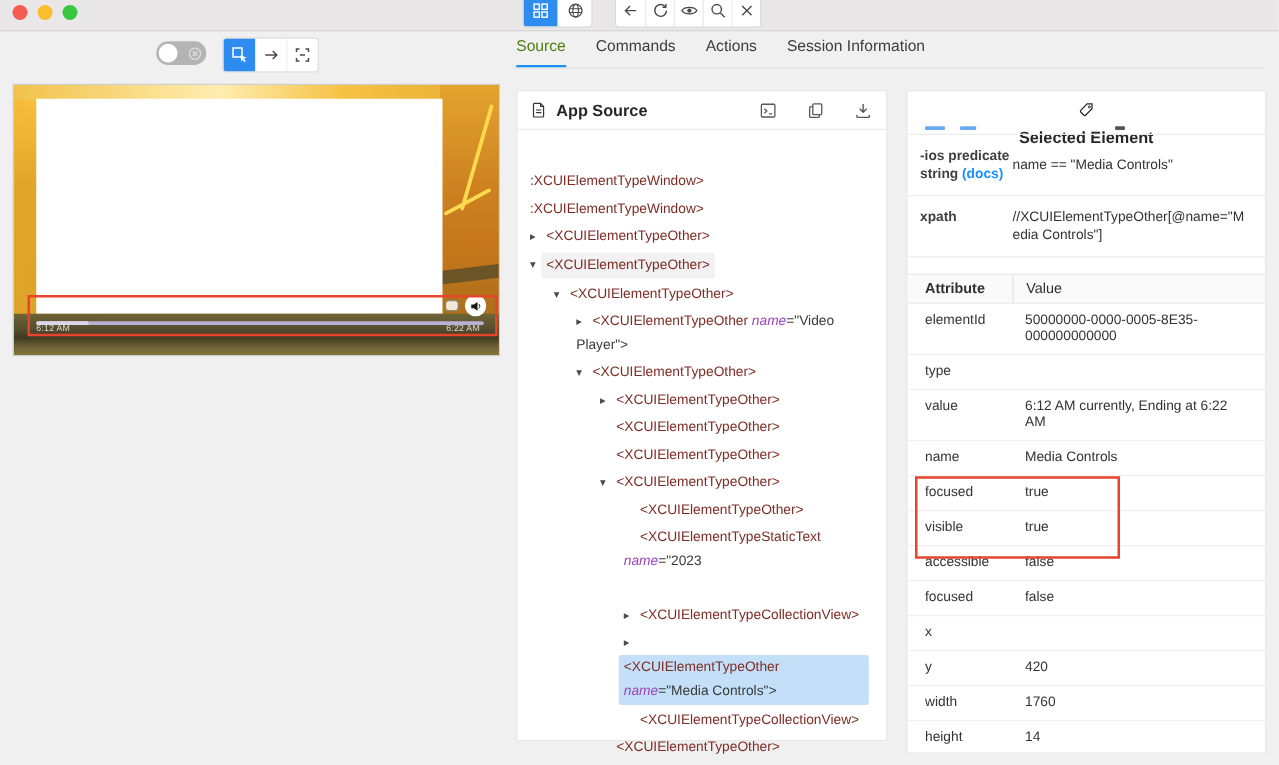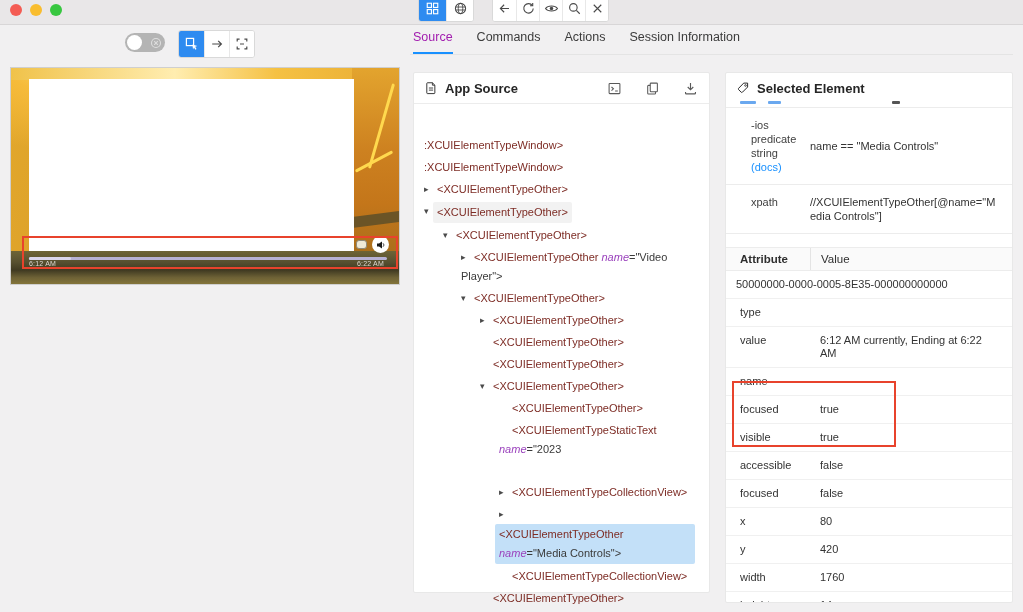--- a/index.html
+++ b/index.html
@@ -23,21 +23,21 @@
   .btn-group .gbtn.active { background:#2e8bf0; color:#fff; }
   .mode-group { left:178px; top:30px; }
   .view-group { left:418px; top:-5px; height:27px; }
   .view-group .gbtn { height:25px; width:27px; }
   .action-group { left:492px; top:-5px; height:27px; }
   .action-group .gbtn { height:25px; width:23px; }
 
   
   .tabs { position:absolute; left:413px; top:30px; display:flex; gap:24px; font-size:12.5px; color:#3c3c3c; }
   .tab { padding-bottom:8px; cursor:pointer; }
-  .tab[data-active="true"] { color:#a21caf; border-bottom:2px solid #1890ff; }
+  .tab[data-active="true"] { color:#4d7c0f; border-bottom:2px solid #1890ff; }
   .tabs-line { position:absolute; left:410px; top:54px; width:603px; height:1px; background:#e4e4e4; }
 
   
   .screenshot { position:absolute; left:10px; top:67px; width:390px; height:218px; border:1px solid #cfcfcf; overflow:hidden; cursor:crosshair;
     background:
       radial-gradient(90% 48% at 45% -6%, #fff8d8 0%, #ffe37a 24%, #f6bb3a 55%, rgba(246,187,58,0) 100%),
       linear-gradient(105deg, #e2a82c 0%, #d89a26 40%, #c97f1d 72%, #b96f14 100%);
   }
   .shot-right { position:absolute; right:0; top:0; width:47px; height:218px;
     background:linear-gradient(180deg,#e3a42e 0%,#cd8120 38%,#c4761a 62%,#9a6a1c 100%); }
@@ -85,28 +85,28 @@
   .tagwrap { display:inline; }
   .tnode[data-hl] .tagwrap { display:inline-block; padding:1px 4px; margin-left:-4px; border-radius:2px; max-width:200px; vertical-align:top; }
   .tnode[data-hl="gray"] .tagwrap { background:#f2f2f2; }
   .tnode[data-hl="blue"] .tagwrap { background:#c3e0f8; }
   .tnode[data-gap="true"] { margin-bottom:24px; }
   .attrname { color:#9b43bd; font-style:italic; }
   .attrname:empty, .attrval:empty { display:none; }
   .attrval { color:#3a3a3a; }
 
   
-  .selected-panel .panel-header { padding:8px 10px 4px; height:26px; }
+  .selected-panel .panel-header { padding:8px 10px 4px; height:26px;flex-direction:column; }
   .clip-row { position:relative; height:9px; border-bottom:1px solid #ececec; overflow:hidden; }
   .sliver { position:absolute; bottom:3px; height:3px; border-radius:1px; }
   .sliver.b1 { left:14px; width:16px; background:#6aa8ef; }
   .sliver.b2 { left:42px; width:13px; background:#6aa8ef; }
   .sliver.d1 { left:166px; width:8px; background:#555; }
   .frow { display:flex; border-bottom:1px solid #ececec; padding:10px 0; font-size:11px; }
-  .fk { width:84px; padding-left:25px; color:#3f3f3f; line-height:14px; flex:none; }
+  .fk { width:84px; padding-left:10px; color:#3f3f3f; line-height:14px; flex:none;font-weight:bold; }
   .doclink { color:#1890ff; }
   .doclink:empty { display:none; }
   .fv { flex:1; padding-right:12px; color:#333; line-height:14px; overflow-wrap:anywhere; align-self:center; }
   .atable { margin-top:13px; }
   .ahead { display:flex; background:#fafafa; border-top:1px solid #ececec; border-bottom:1px solid #ececec; font-size:11.5px; color:#2f2f2f; }
   .ahead .ak { padding:5px 0 5px 14px; width:84px; flex:none;font-weight:bold; }
   .ahead .av { padding:5px 0 5px 10px; flex:1; border-left:1px solid #e4e4e4; }
   .arow { display:flex; border-bottom:1px solid #f0f0f0; font-size:11px; color:#333; }
   .arow .ak { width:84px; padding:7px 0 7px 14px; flex:none; line-height:13px; }
   .arow .av { flex:1; padding:7px 12px 7px 10px; line-height:13px; overflow-wrap:anywhere; }
@@ -327,34 +327,36 @@
         </div>
       </div>
     <div class="atable">
       <div class="ahead">
         <div class="ak">Attribute</div>
         <div class="av">Value</div>
       </div>
       <div>
 
           <div class="arow">
+            <div class="ak">elementId</div>
             <div class="av">50000000-0000-0005-8E35-000000000000</div>
           </div>
 
           <div class="arow">
             <div class="ak">type</div>
           </div>
 
           <div class="arow">
             <div class="ak">value</div>
             <div class="av">6:12 AM currently, Ending at 6:22 AM</div>
           </div>
 
           <div class="arow">
             <div class="ak">name</div>
+            <div class="av">Media Controls</div>
           </div>
 
           <div class="arow">
             <div class="ak">focused</div>
             <div class="av">true</div>
           </div>
 
           <div class="arow">
             <div class="ak">visible</div>
             <div class="av">true</div>
@@ -365,21 +367,20 @@
             <div class="av">false</div>
           </div>
 
           <div class="arow">
             <div class="ak">focused</div>
             <div class="av">false</div>
           </div>
 
           <div class="arow">
             <div class="ak">x</div>
-            <div class="av">80</div>
           </div>
 
           <div class="arow">
             <div class="ak">y</div>
             <div class="av">420</div>
           </div>
 
           <div class="arow">
             <div class="ak">width</div>
             <div class="av">1760</div>

